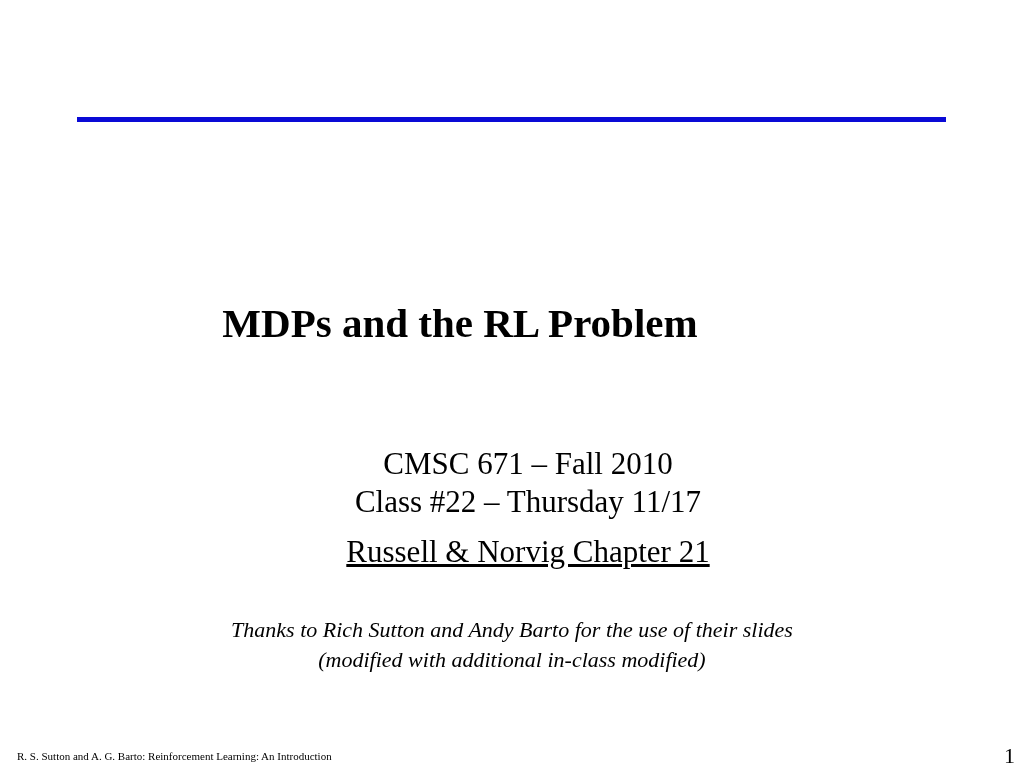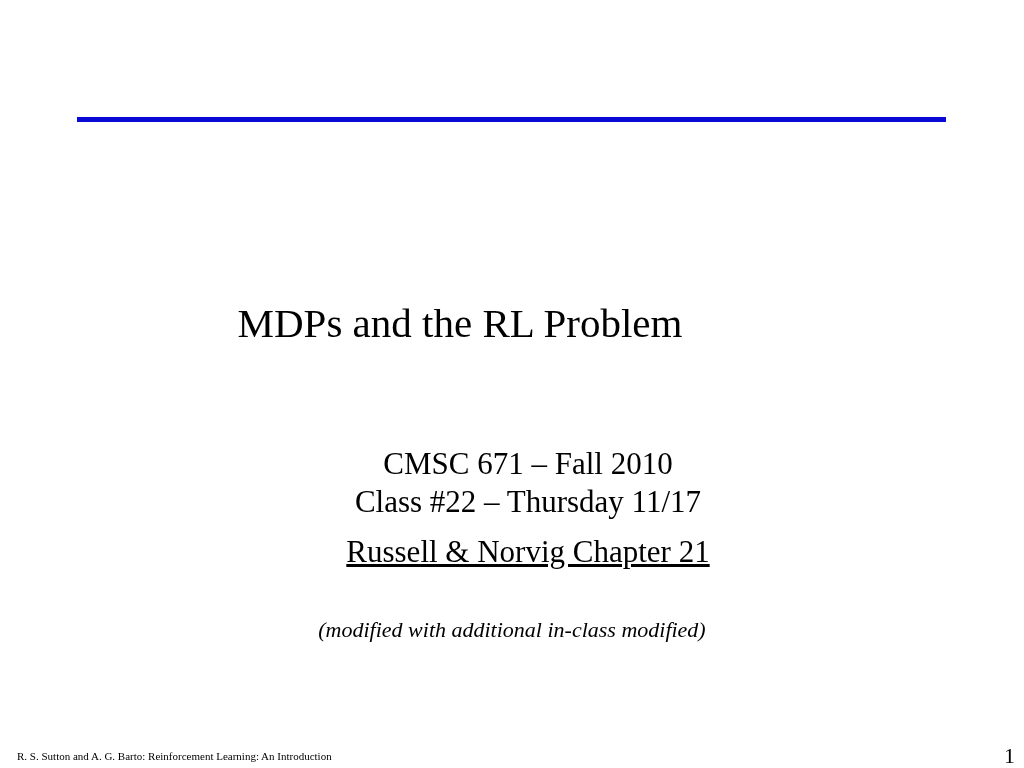--- a/index.html
+++ b/index.html
@@ -22,21 +22,21 @@
       width: 869px;
       height: 5px;
       background: #0a0ad6;
     }
     .slide-title {
       position: absolute;
       left: 0;
       top: 298px;
       width: 920px;
       text-align: center;
-      font-weight: normal;
+      font-weight: bold;
       font-size: 41px;
       line-height: 50px;
     }
     .subtitle-block {
       position: absolute;
       left: 16px;
       width: 1024px;
       text-align: center;
       font-size: 31px;
     }
@@ -73,17 +73,18 @@
 
 <div class="title-rule" style="background: rgb(10, 10, 214);"></div>
 
 <div class="slide-title">MDPs and the RL Problem</div>
 
 <div class="subtitle-block course-line">CMSC 671 – Fall 2010</div>
 <div class="subtitle-block class-line">Class #22 – Thursday 11/17</div>
 <div class="subtitle-block chapter-line">Russell &amp; Norvig Chapter 21</div>
 
 <div class="thanks-block">
+  <div>Thanks to Rich Sutton and Andy Barto for the use of their slides</div>
   <div>(modified with additional in-class modified)</div>
 </div>
 
 <div class="footer-left">R. S. Sutton and A. G. Barto: Reinforcement Learning: An Introduction</div>
 <div class="footer-right">1</div>
 
 </body></html>

